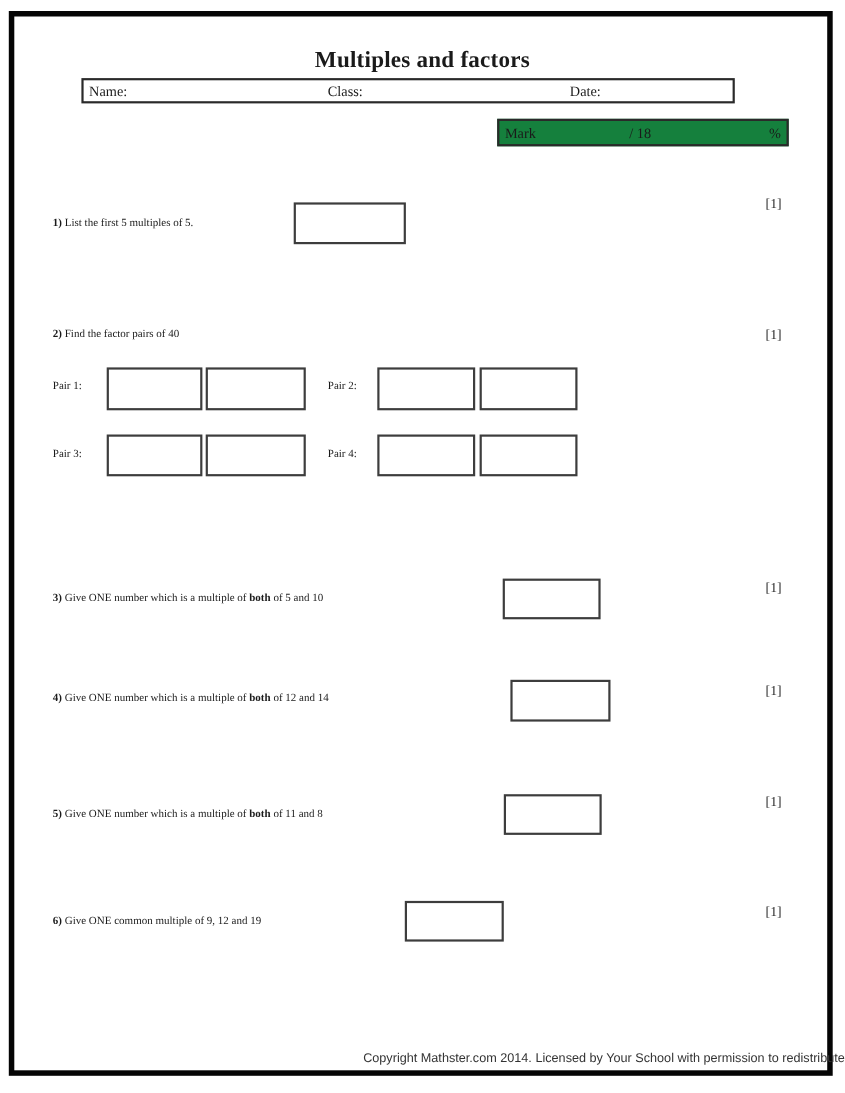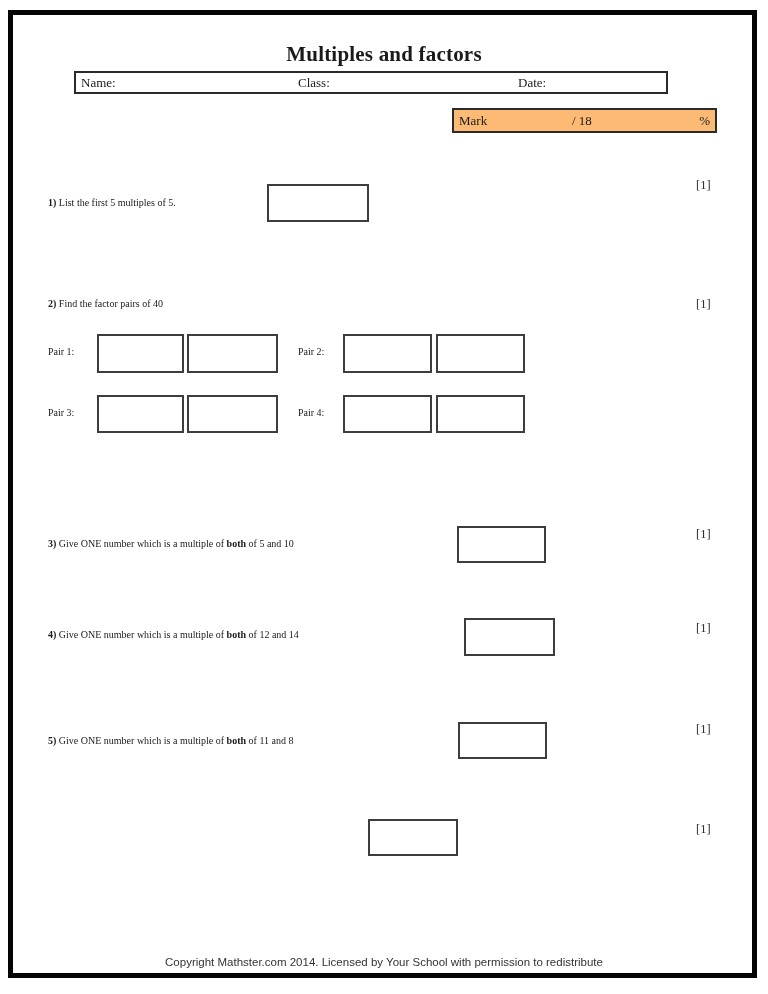--- a/index.html
+++ b/index.html
@@ -29,21 +29,21 @@
   .header-box {
     position: absolute; left: 48px; top: 71px; width: 594px; height: 23px;
     border: 2px solid #2a2a2a; background: #fff; margin-left: 26px;
   }
   .header-box .field-label { position: absolute; top: 2px; font-size: 13px; }
   .label-name  { left: 5px; }
   .label-class { left: 222px; }
   .label-date  { left: 442px; text-align: right; }
   .mark-box {
     position: absolute; left: 452px; top: 108px; width: 265px; height: 25px;
-    border: 2px solid #2a2a2a; background: #fdba74;
+    border: 2px solid #2a2a2a; background: #15803d;
   }
   .mark-box span { position: absolute; top: 3px; font-size: 13px; }
   .mark-label   { left: 5px; }
   .mark-total   { left: 118px; font-family: Liberation Serif, serif; }
   .mark-percent { right: 5px; }
 
   .q-text {
     position: absolute; left: 48px;
     font-size: 10px; line-height: 16px;
     white-space: nowrap;
@@ -91,21 +91,21 @@
   .q5-text { top: 733px; }
   .q5-box  { left: 458px; top: 722px; width: 89px; height: 37px; }
   .q5-marks { top: 722px; }
 
   .q6-text { top: 830px; }
   .q6-box  { left: 368px; top: 819px; width: 90px; height: 37px; }
   .q6-marks { top: 822px; }
 
   .footer {
     position: absolute; left: 0; top: 956px; width: 100%;
-    text-align: center;
+    text-align: right;
     font-family: "Liberation Sans", sans-serif;
     font-size: 11.5px; color: #333333;
   }
 </style>
 </head>
 <body>
 
 <div class="sheet">
   <div class="page-frame"></div>
 
@@ -161,17 +161,20 @@
   </div>
   <div class="answer-box q4-box"></div>
   <div class="marks q4-marks">[1]</div>
 
   <div class="q-text q5-text">
     <span class="q-num">5)</span><span> Give ONE number which is a multiple of </span><span class="q-bold">both</span><span> of 11 and 8</span>
   </div>
   <div class="answer-box q5-box"></div>
   <div class="marks q5-marks">[1]</div>
 
+  <div class="q-text q6-text">
+    <span class="q-num">6)</span><span> Give ONE common multiple of 9, 12 and 19</span><span class="q-bold"></span><span></span>
+  </div>
   <div class="answer-box q6-box"></div>
   <div class="marks q6-marks">[1]</div>
 
   <div class="footer">Copyright Mathster.com 2014. Licensed by Your School with permission to redistribute</div>
 </div>
 
 </body></html>

